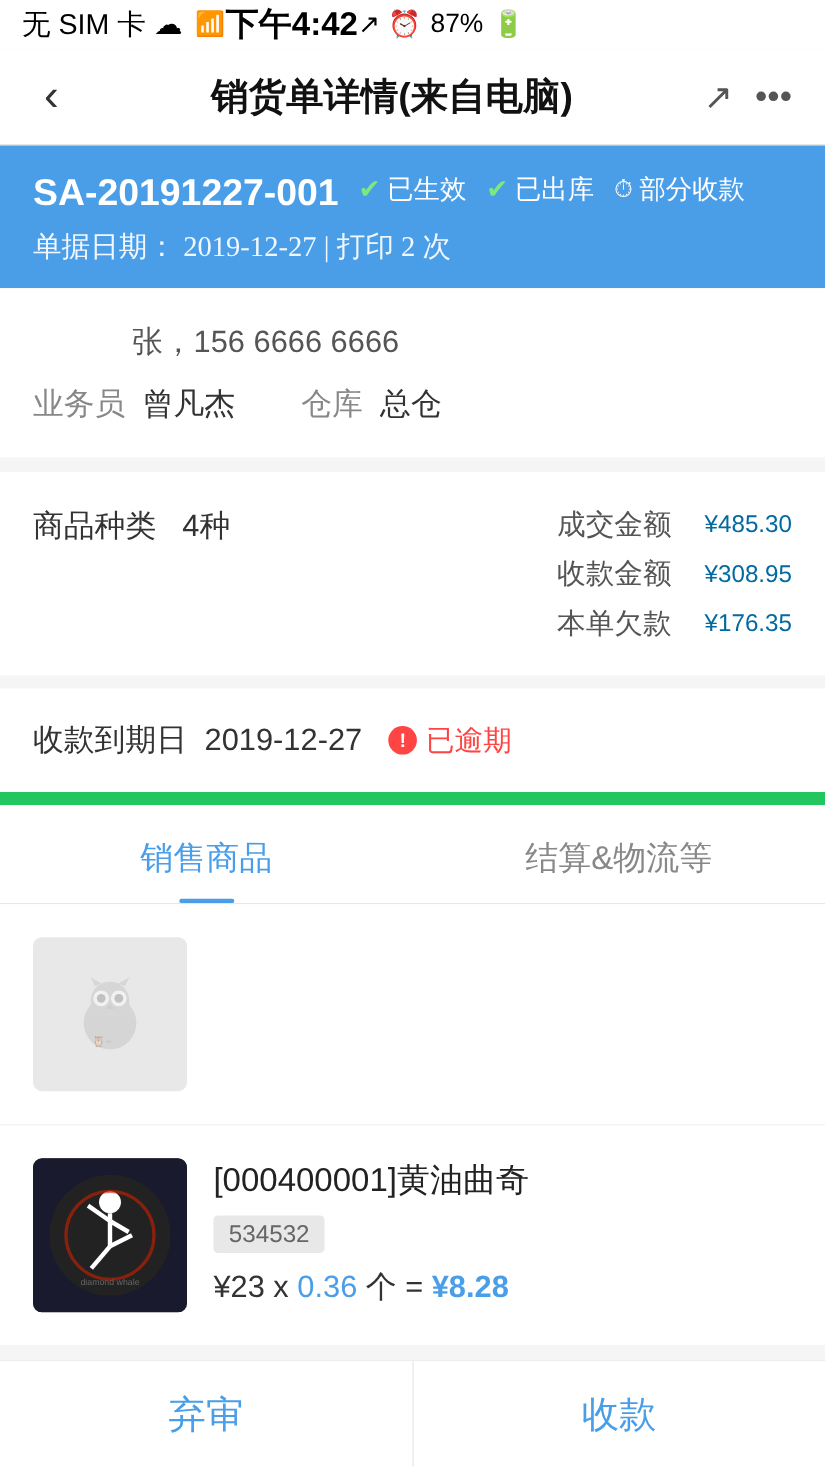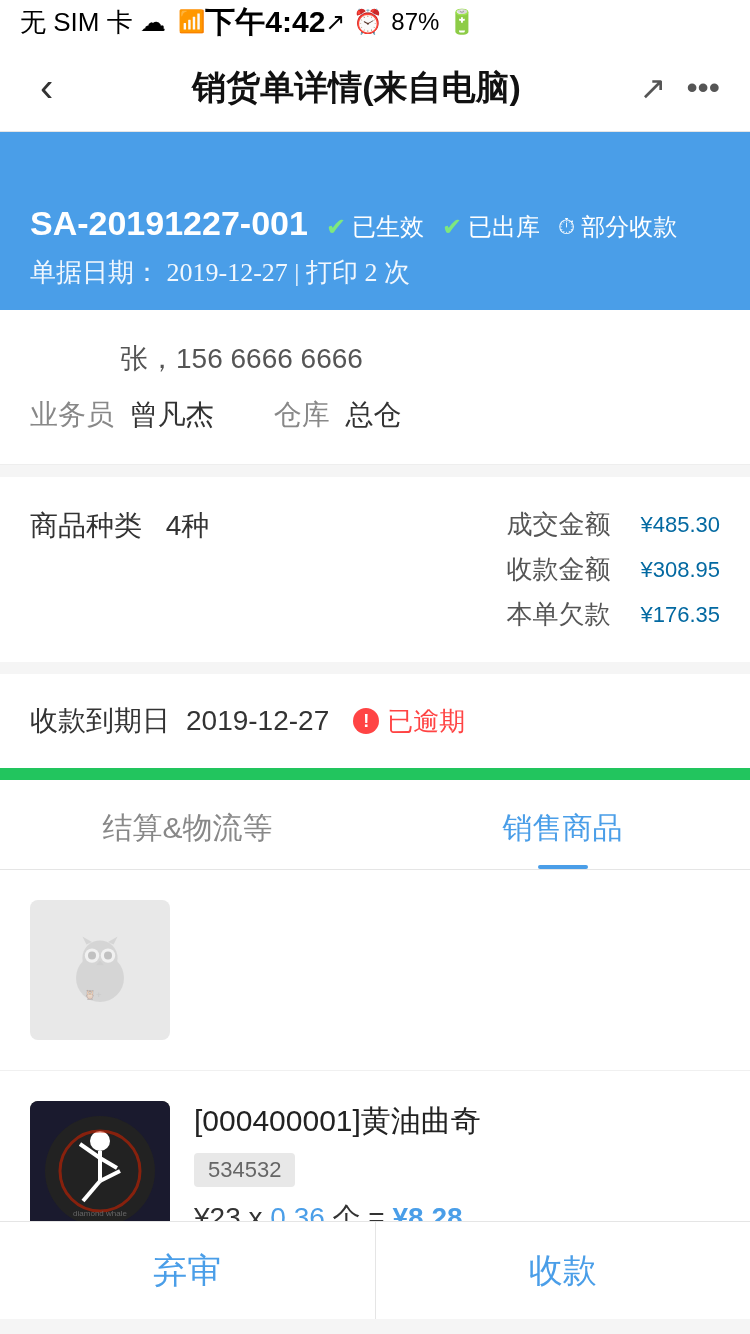--- a/index.html
+++ b/index.html
@@ -65,25 +65,24 @@
     }
 
     
     .order-header {
       background: #4a9ee8;
       padding: 24px 30px 20px;
       color: #fff;
     }
     .order-header .order-id-row {
       display: flex;
-      align-items: flex-end;
+      align-items: flex-start;
       gap: 18px;
       margin-bottom: 12px;
       flex-wrap: wrap;
-      margin-top: 48px;
     }
     .order-id {
       font-size: 34px;
       font-weight: 700;
     }
     .status-badge {
       display: flex;
       align-items: center;
       gap: 6px;
       font-size: 24px;
@@ -285,21 +284,21 @@
     .product-price-row {
       font-size: 28px;
       color: #333;
     }
     .price-highlight { color: #4a9ee8; }
     .price-total { color: #4a9ee8; font-weight: 600; }
 
     
     .bottom-bar {
       position: fixed;
-      bottom: 15px;
+      bottom: 0;
       left: 0;
       width: 750px;
       height: 98px;
       background: #fff;
       border-top: 1px solid #e5e5e5;
       display: flex;
     }
     .bottom-btn {
       flex: 1;
       display: flex;
@@ -420,25 +419,25 @@
 <div class="due-section">
   <span>收款到期日</span>
   <span>2019-12-27</span>
   <span class="due-overdue">
     <span class="overdue-dot">!</span>
     <span>已逾期</span>
   </span>
 </div>
 
 <div class="tabs-section">
+  <div class="tab-item active">
+    <span>销售商品</span>
+  </div>
   <div class="tab-item">
     <span>结算&amp;物流等</span>
-  </div>
-  <div class="tab-item active">
-    <span>销售商品</span>
   </div>
 </div>
 
 <div class="product-list">
 
   <div class="product-item">
     <div class="product-thumb owl-bg">
       <svg class="owl-svg" viewBox="0 0 100 100">
 
         <ellipse cx="50" cy="60" rx="30" ry="30" fill="#bbb"></ellipse>

